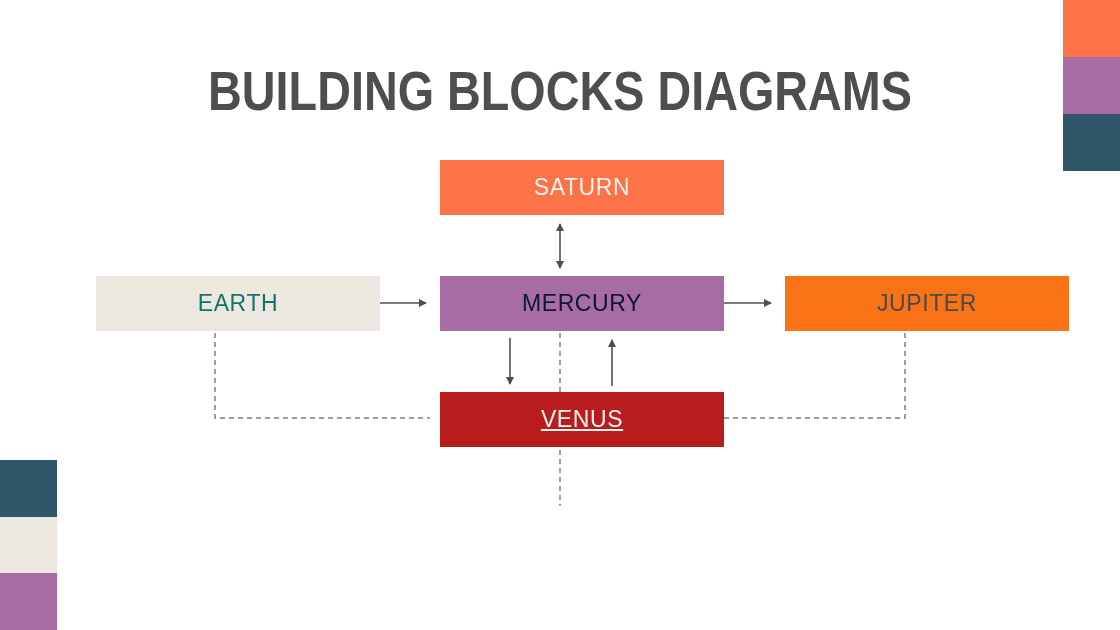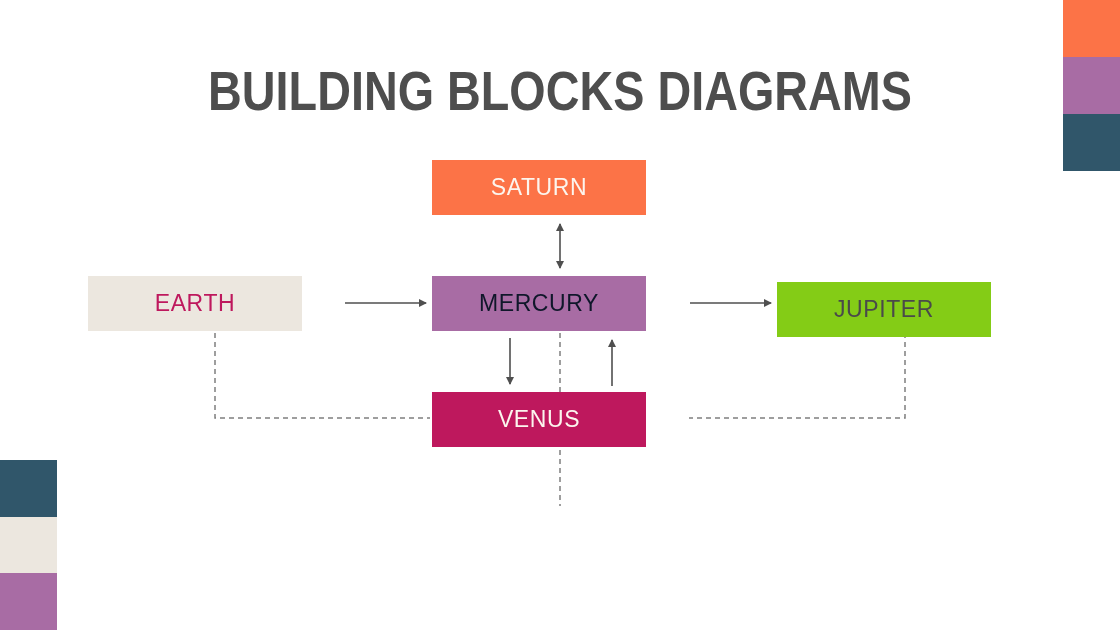--- a/index.html
+++ b/index.html
@@ -54,34 +54,35 @@
     z-index: 1;
     pointer-events: none;
   }
   .line-solid { stroke: #4F4F4F; stroke-width: 1.6; fill: none; }
   .line-dash  { stroke: #7F7F7F; stroke-width: 1.5; fill: none; stroke-dasharray: 5 4; }
 
   
   .node {
     position: absolute;
     z-index: 2;
-    width: 214px;
+    width: 284px;
     height: 55px;
     display: flex;
     align-items: center;
     justify-content: center;
     font-size: 23px;
     font-weight: 500;
     letter-spacing: 0.6px;
+    margin-left: 8px;
   }
   .node-saturn  { left: 432px; top: 160px; background: #FC7347; color: #FCF5EE; }
   .node-mercury { left: 432px; top: 276px; background: #A86CA4; color: #0f172a; }
-  .node-earth   { left:  88px; top: 276px; background: #ECE7DF; color: #be185d; text-align: right; }
-  .node-jupiter { left: 777px; top: 282px; background: #84cc16; color: #4A4A4A; }
-  .node-venus   { left: 432px; top: 392px; background: #be185d; color: #FCF5EE; }
+  .node-earth   { left:  88px; top: 276px; background: #ECE7DF; color: #0f766e; text-align: right; }
+  .node-jupiter { left: 777px; top: 276px; background: #f97316; color: #4A4A4A; }
+  .node-venus   { left: 432px; top: 392px; background: #b91c1c; color: #FCF5EE; text-decoration: underline; }
   .node-mars    { left: 432px; top: 508px; background: #FC7347; color: #FCF5EE; }
 </style>
 </head>
 <body>
 
 <div class="slide">
 
   <div class="corner corner-top-right">
     <div class="accent-block h57 bg-orange"></div>
     <div class="accent-block h57 bg-purple"></div>

